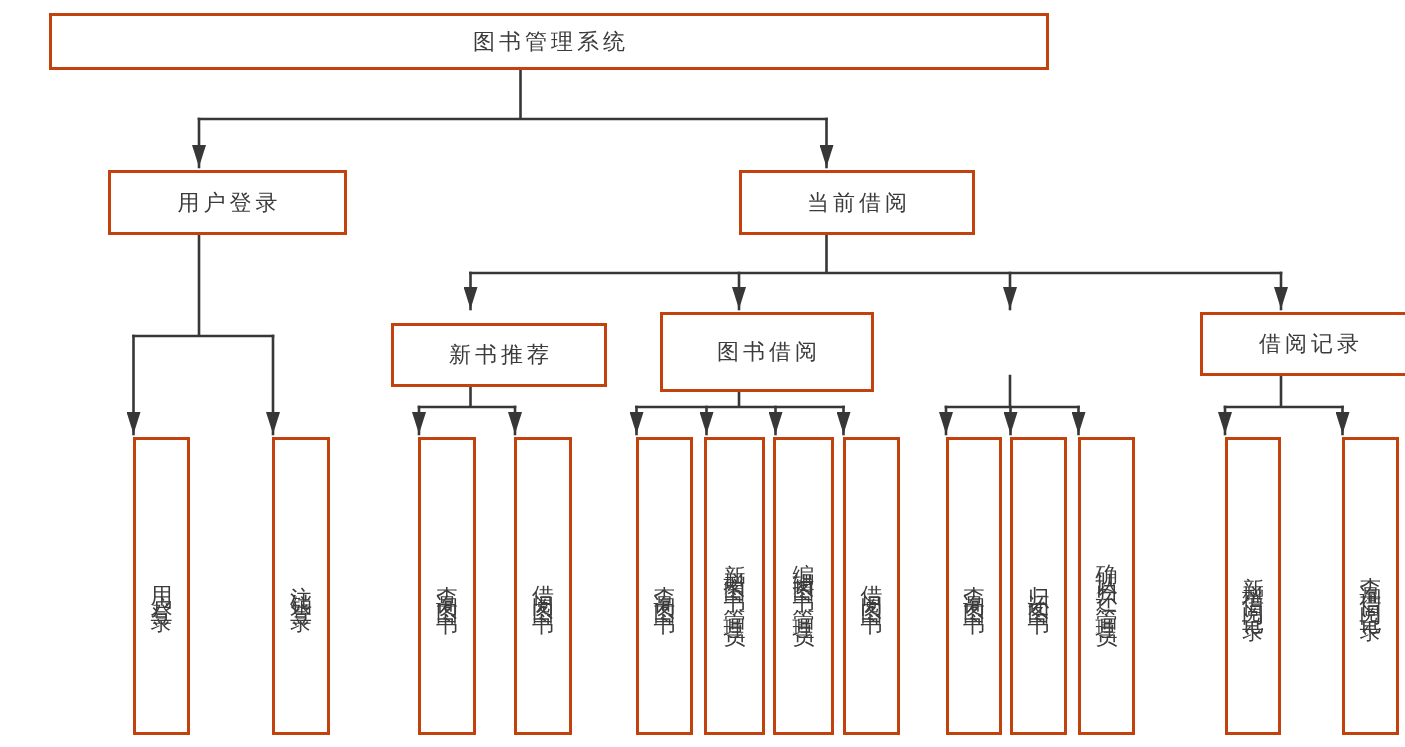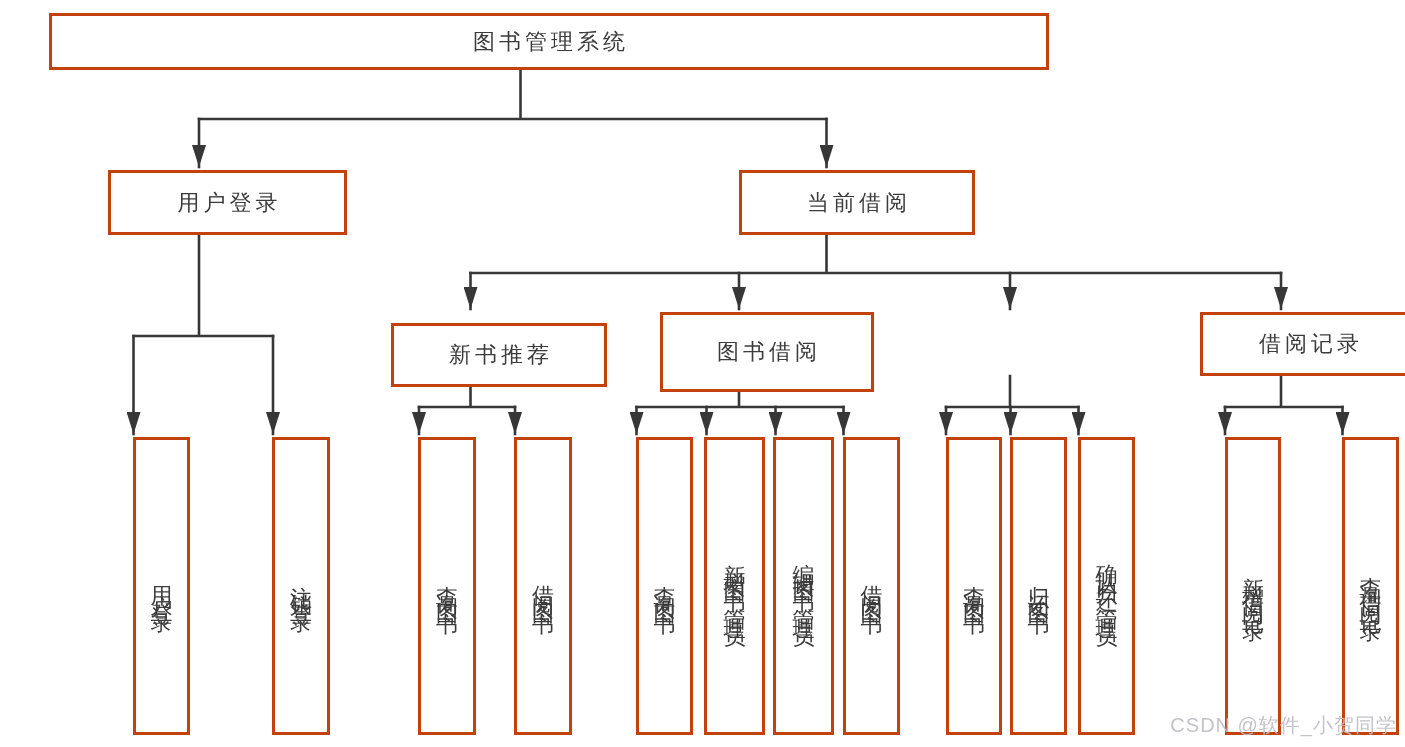--- a/index.html
+++ b/index.html
@@ -153,15 +153,14 @@
     <span>确认归还（管理员）</span>
   </div>
 
   <div class="node v" style="left:1197px; top:437px; width:56px; height:298px;">
     <span>新增借阅记录</span>
   </div>
   <div class="node v" style="left:1314px; top:437px; width:57px; height:298px;">
     <span>查询借阅记录</span>
   </div>
 
-  <div class="watermark">CSDN @软件_小贺同学</div>
 
 </div>
 
 </body></html>

